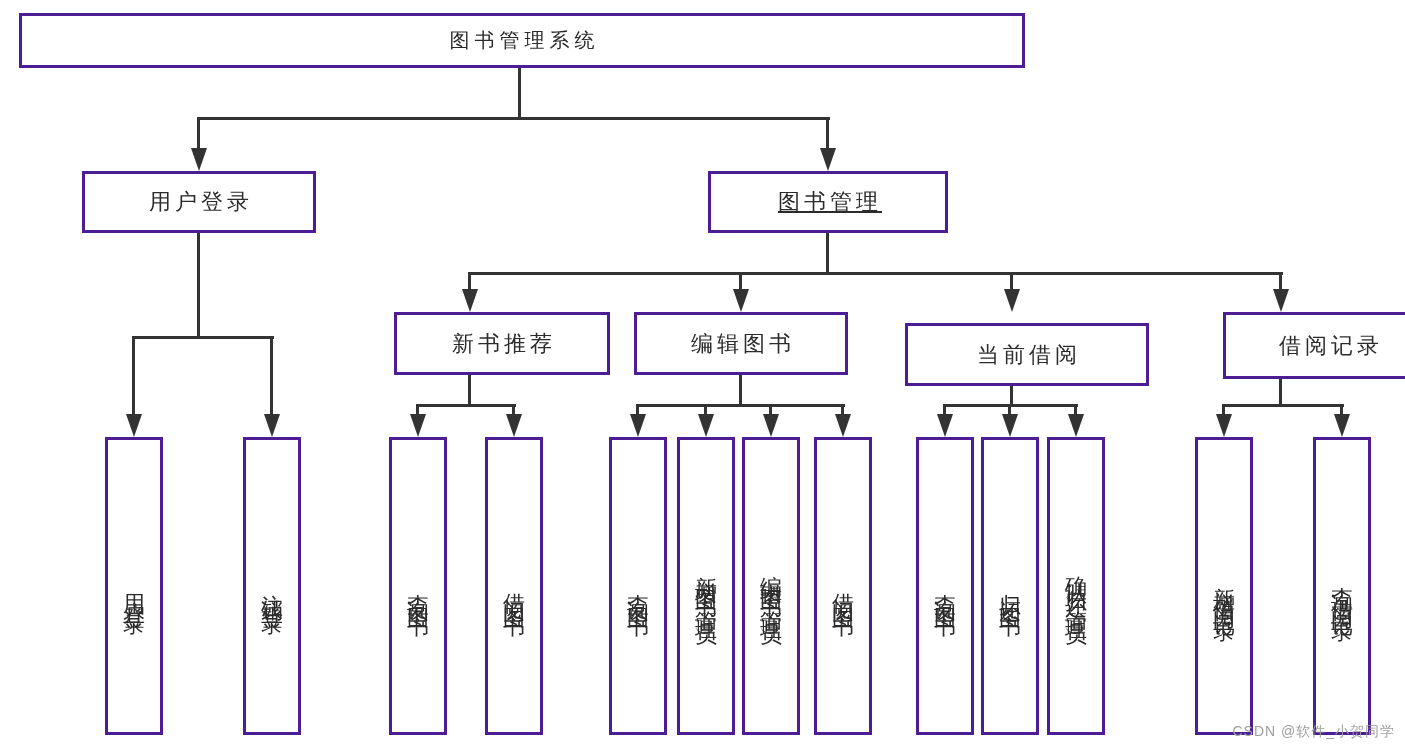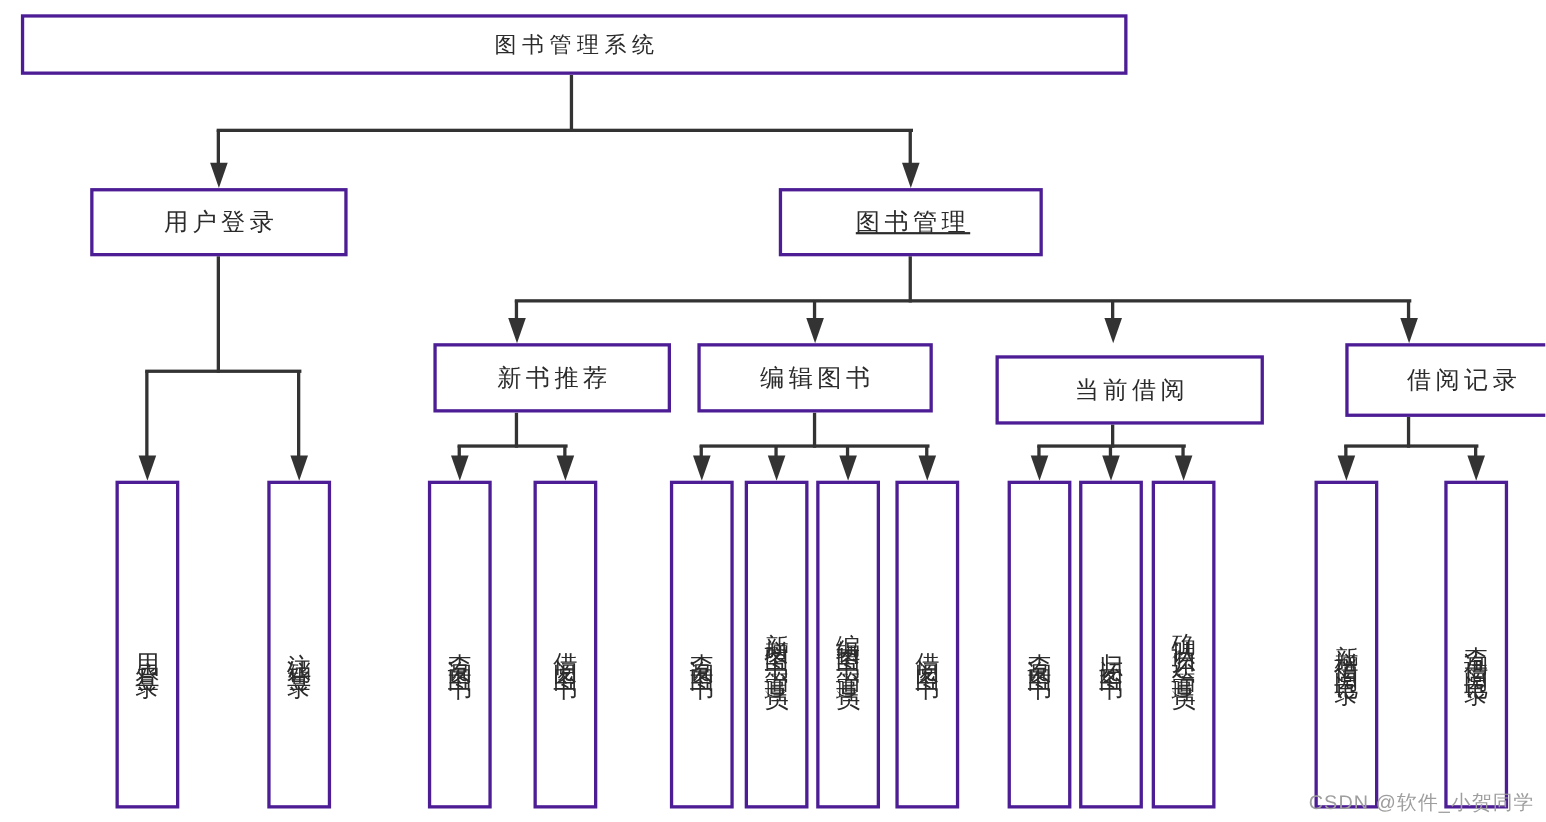--- a/index.html
+++ b/index.html
@@ -58,21 +58,21 @@
     width: 0;
     height: 0;
     border-left: 8px solid transparent;
     border-right: 8px solid transparent;
     border-top: 23px solid #333333;
   }
   .watermark {
     position: absolute;
     right: 10px;
     bottom: 6px;
-    font-size: 18px;
+    font-size: 14px;
     color: #9e9e9e;
     letter-spacing: 1px;
     z-index: 50;
   }
 </style>
 </head>
 <body>
 
 <div class="stage">
   <div id="connector-layer">

